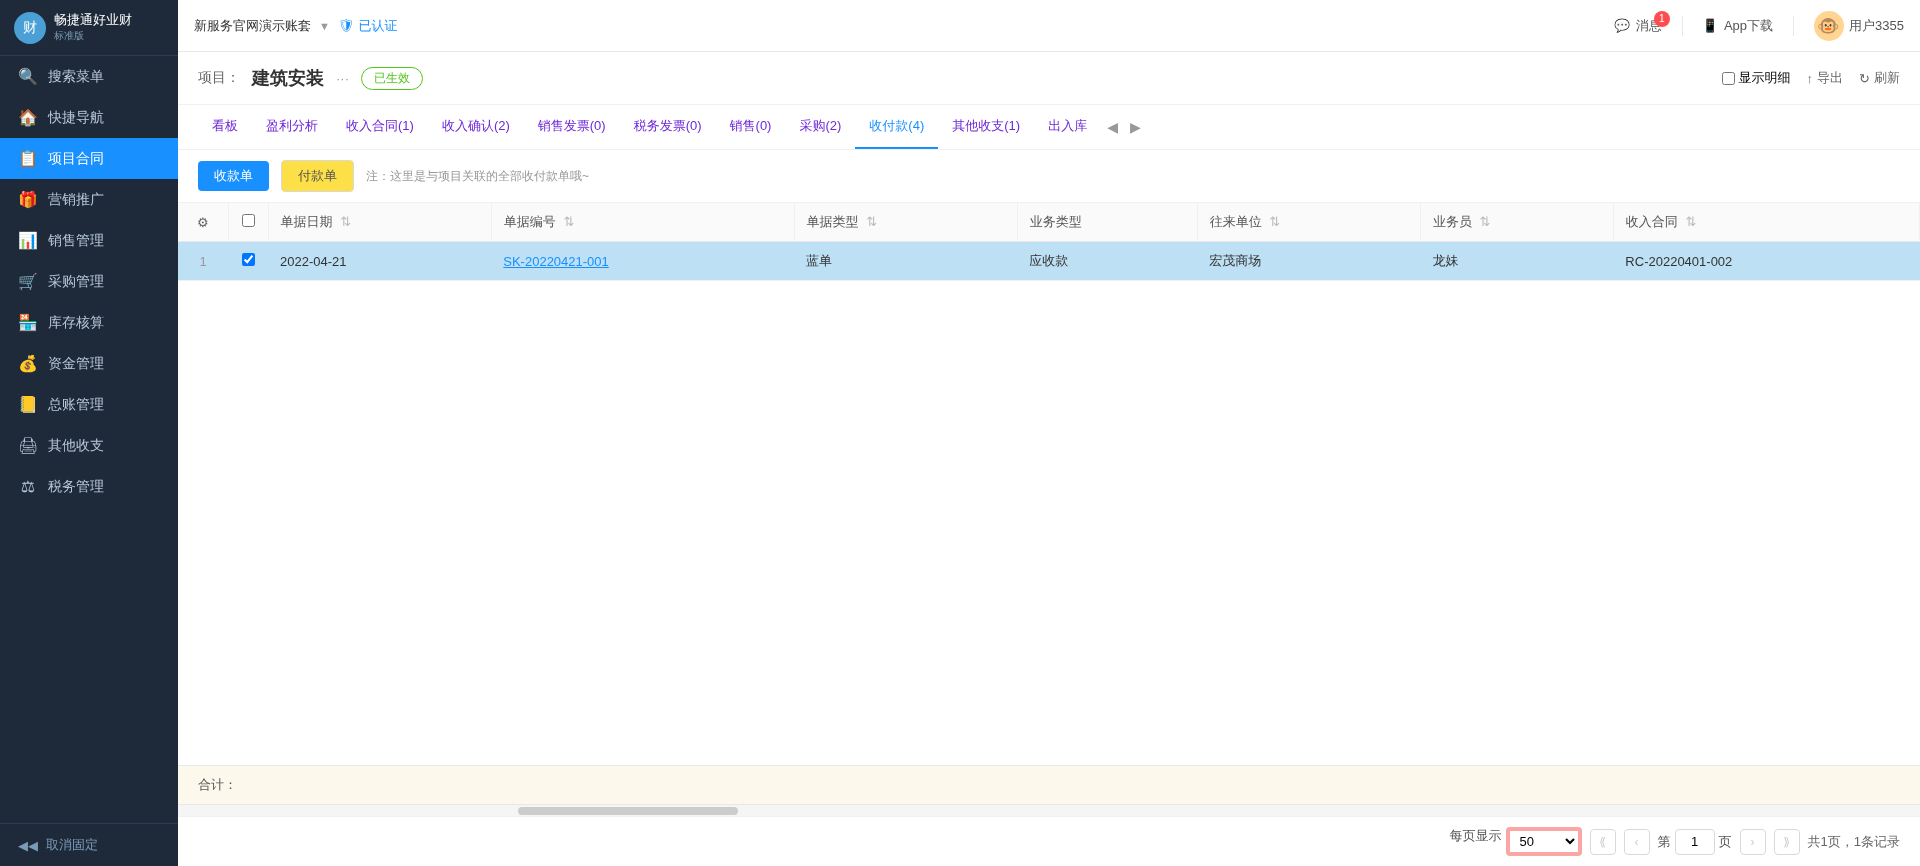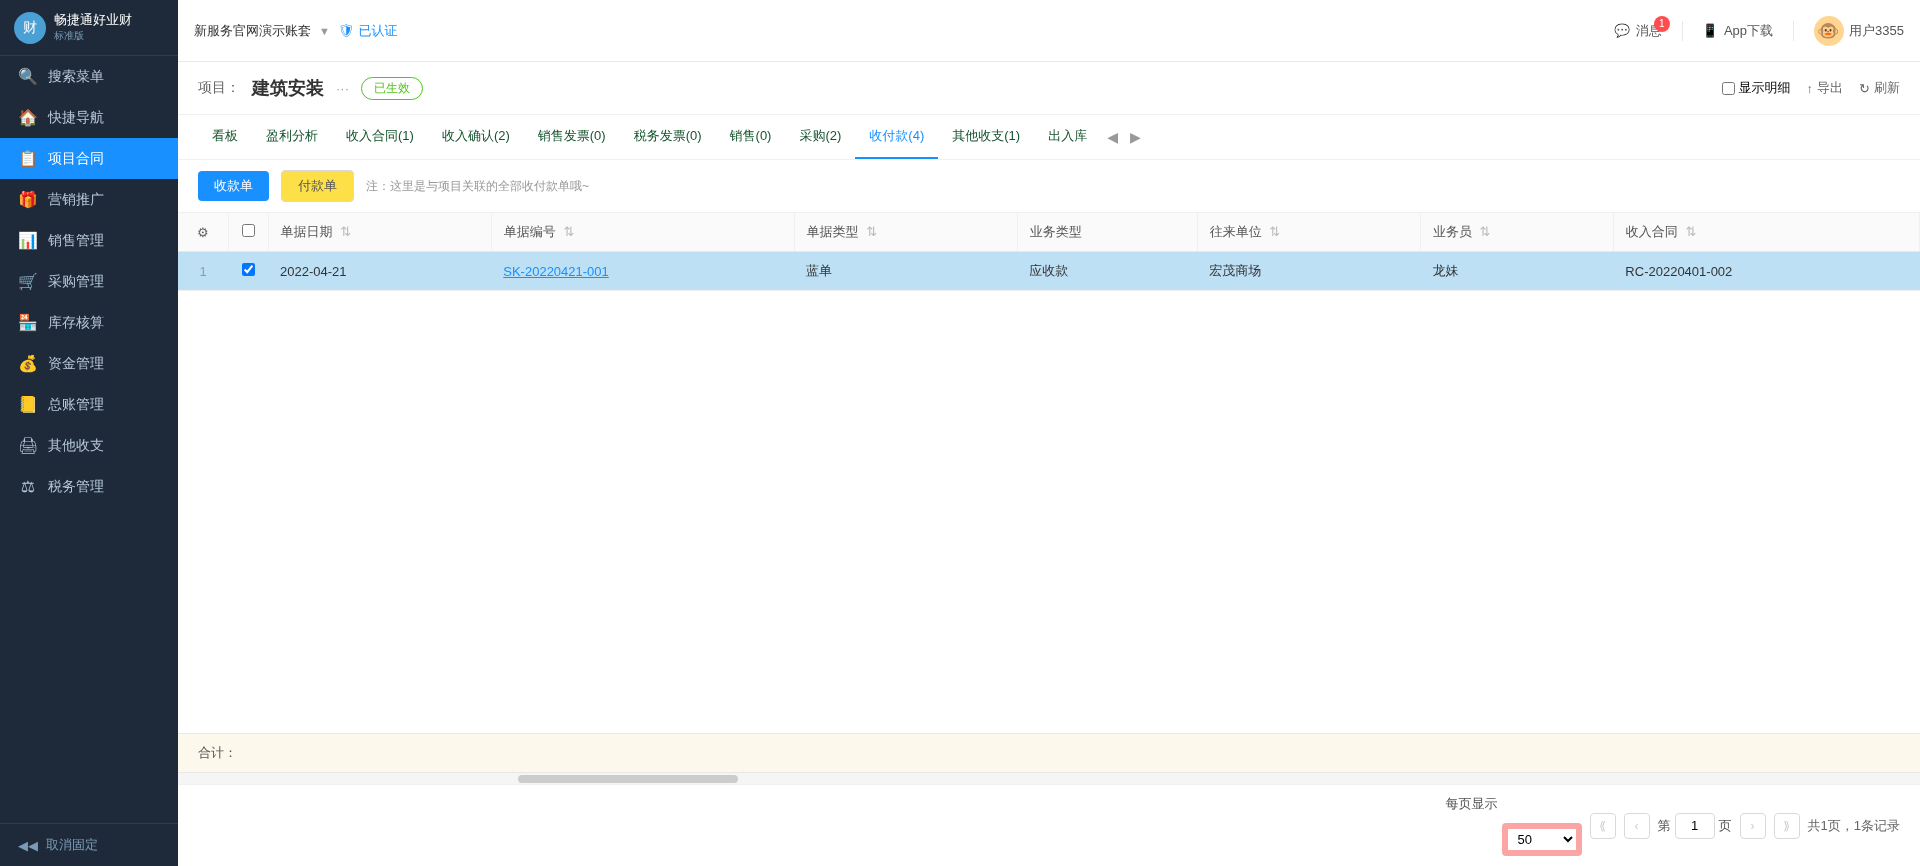--- a/index.html
+++ b/index.html
@@ -66,21 +66,21 @@
     .main-area {
       flex: 1;
       display: flex;
       flex-direction: column;
       background: #f5f6fa;
       overflow: hidden;
     }
 
     
     .top-header {
-      height: 62px;
+      height: 52px;
       background: #fff;
       display: flex;
       align-items: center;
       padding: 0 16px;
       border-bottom: 1px solid #e8e8e8;
       justify-content: space-between;
     }
     .top-header-left {
       display: flex;
       align-items: center;
@@ -226,21 +226,21 @@
       align-items: center;
       padding: 0 20px;
       border-bottom: 1px solid #f0f0f0;
       gap: 0;
       overflow: hidden;
     }
     .sub-tab {
       padding: 12px 14px;
       cursor: pointer;
       font-size: 13px;
-      color: #14532d;
+      color: #6d28d9;
       white-space: nowrap;
       border-bottom: 2px solid transparent;
     }
     .sub-tab.active {
       color: #1890ff;
       border-bottom-color: #1890ff;
       font-weight: 500;
     }
     .sub-tabs-arrow {
       cursor: pointer;
@@ -356,27 +356,26 @@
       border-top: 1px solid #f0f0f0;
       background: #fff;
     }
     .page-size-select {
       display: flex;
       align-items: flex-start;
       gap: 4px;
       color: #555;
     }
     .page-size-select select {
-      border: 6px solid #fca5a5;
+      border: 4px solid #fca5a5;
       border-radius: 4px;
       padding: 2px 20px 2px 6px;
       font-size: 13px;
       background: #fff;
       appearance: auto;
-      margin-top: 28px;
     }
     .page-btn {
       width: 26px;
       height: 26px;
       display: flex;
       align-items: center;
       justify-content: center;
       cursor: pointer;
       color: #666;
       border: 1px solid #d9d9d9;

